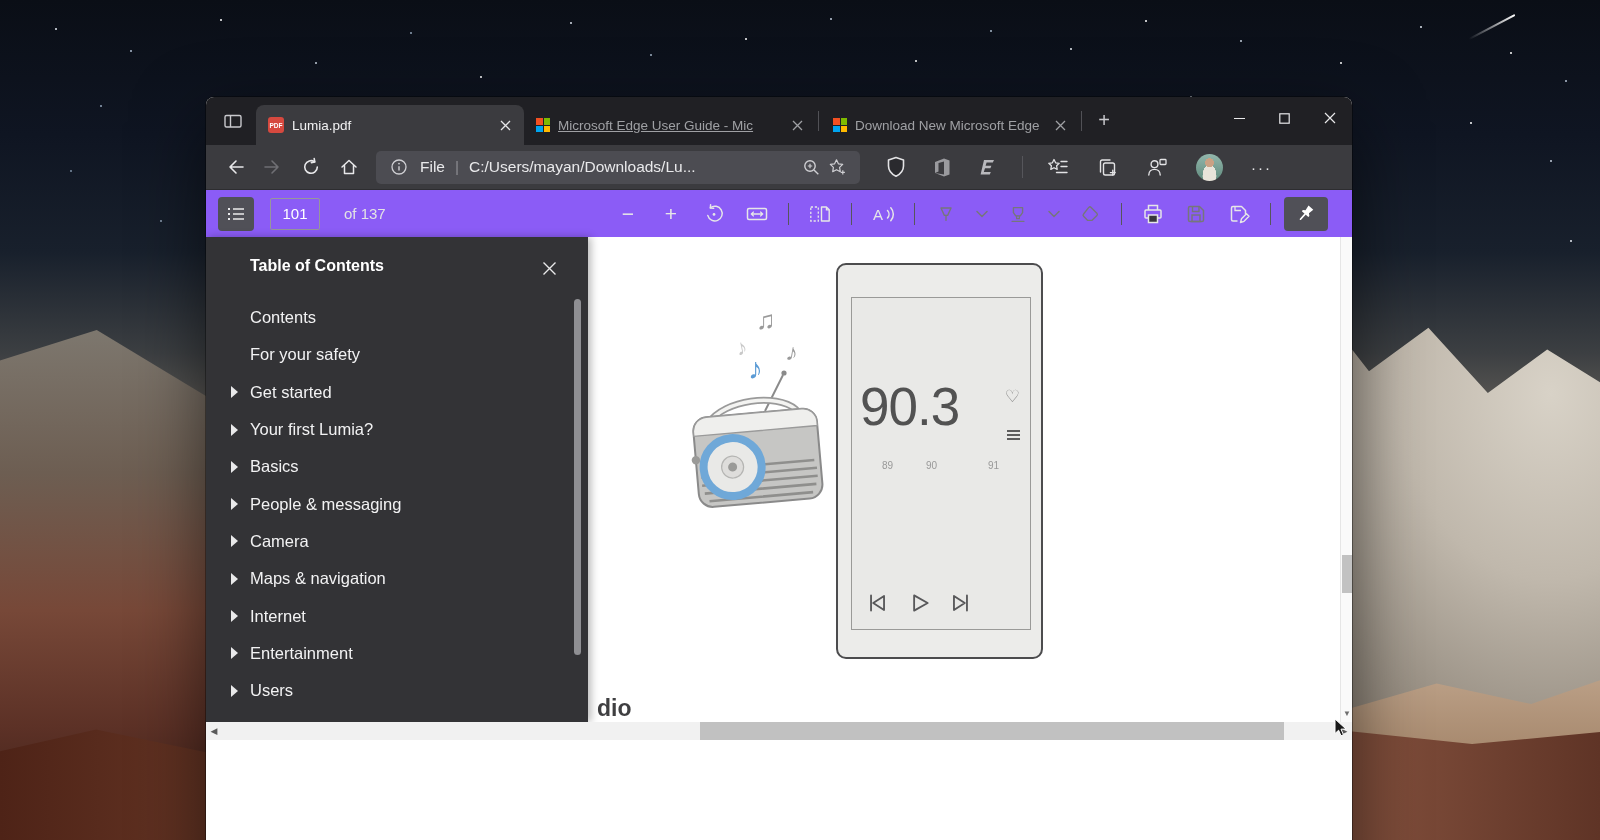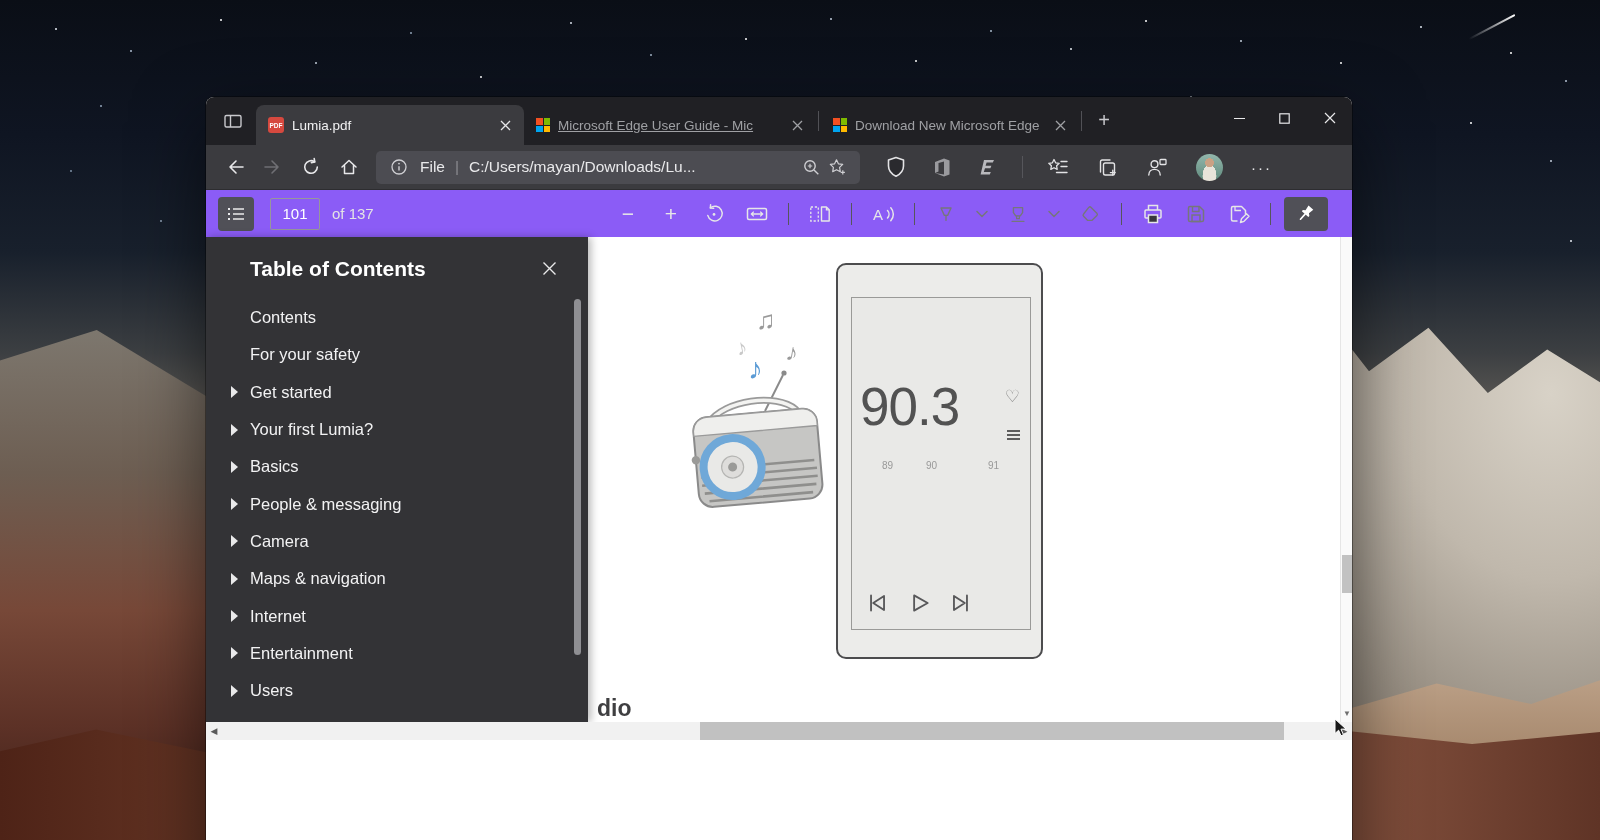--- a/index.html
+++ b/index.html
@@ -77,21 +77,21 @@
       radial-gradient(ellipse at 50% 82%,#e8e4da 0 36%,rgba(0,0,0,0) 37%),
       linear-gradient(180deg,#93b7ac,#5f8a7d);}
   .dots{color:#e8e8ea;font-size:15px;letter-spacing:2px;}
   
   .pdfbar{height:47px;background:#8b5cf6;display:flex;align-items:center;padding:0 12px;box-sizing:border-box;}
   .pbtn{width:36px;height:34px;border-radius:4px;display:flex;align-items:center;justify-content:center;flex:none;}
   .pbtn.narrow{width:22px;}
   .pbtn.active-bg{background:#505057;}
   .page-input{width:44px;height:28px;margin-left:16px;background:transparent;border:1px solid #97979c;
     border-radius:2px;color:#fff;font-size:15px;text-align:center;font-family:"Liberation Sans",sans-serif;}
-  .of-label{color:#e3e3e5;font-size:15px;margin-left:12px;}
+  .of-label{color:#e3e3e5;font-size:15px;margin-left:24px;}
   .tool-cluster{margin-left:auto;display:flex;align-items:center;gap:7px;margin-right:12px;}
   .psep{width:1px;height:22px;background:#56565b;margin:0 6px;flex:none;}
   .glyph-btn{color:#e6e6e8;font-size:21px;line-height:20px;}
   
   .content{position:relative;height:503px;background:#fff;}
   .partial-heading{position:absolute;left:391px;top:458px;font-size:23px;font-weight:bold;
     color:#3f3f41;z-index:1;}
   
   .phone{position:absolute;left:630px;top:26px;width:207px;height:396px;background:#ececea;
     border:2.5px solid #4c4c4e;border-radius:10px;box-sizing:border-box;z-index:1;text-align:center;}
@@ -100,21 +100,21 @@
   .freq{position:absolute;left:8px;top:78px;font-size:53px;color:#525252;letter-spacing:-1px;}
   .heart{position:absolute;right:10px;top:90px;font-size:17px;color:#8a8a8a;line-height:1;}
   .mini-list{position:absolute;right:10px;top:132px;width:13px;}
   .mini-list i{display:block;height:1.5px;background:#5d5d5d;margin-bottom:2.5px;}
   .tick{position:absolute;top:162px;font-size:10px;color:#999;}
   .playback{position:absolute;left:12px;top:292px;display:flex;gap:16px;}
   
   .toc{position:absolute;left:0;top:0;width:382px;height:485px;background:#333336;z-index:10;
     box-shadow:3px 0 8px rgba(0,0,0,.28);}
   .toc-header{position:relative;height:62px;}
-  .toc-title{position:absolute;left:44px;top:20px;color:#ffffff;font-size:21px;font-weight:bold;}
+  .toc-title{position:absolute;left:44px;top:20px;color:#ffffff;font-size:16px;font-weight:bold;}
   .toc-close{position:absolute;right:26px;top:18px;width:26px;height:26px;display:flex;
     align-items:center;justify-content:center;}
   .toc-item{height:37.3px;display:flex;align-items:center;padding-left:44px;position:relative;
     color:#f2f2f3;font-size:16.5px;}
   .caret{position:absolute;left:25px;top:50%;margin-top:-6px;width:0;height:0;
     border-left:7px solid #e9e9ea;border-top:6px solid transparent;border-bottom:6px solid transparent;}
   .toc-scroll{position:absolute;right:7px;top:62px;width:7px;height:356px;border-radius:4px;background:#8f8f93;}
   
   .vscroll{position:absolute;right:0;top:0;width:12px;height:485px;background:#fafafa;
     border-left:1px solid #e6e6e6;z-index:6;box-sizing:border-box;}

